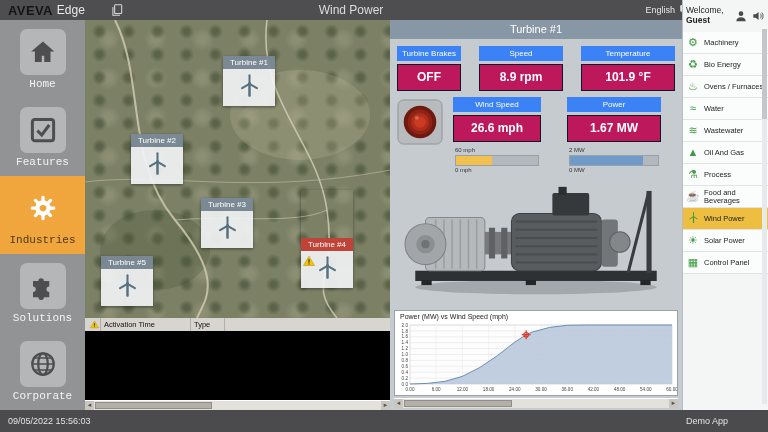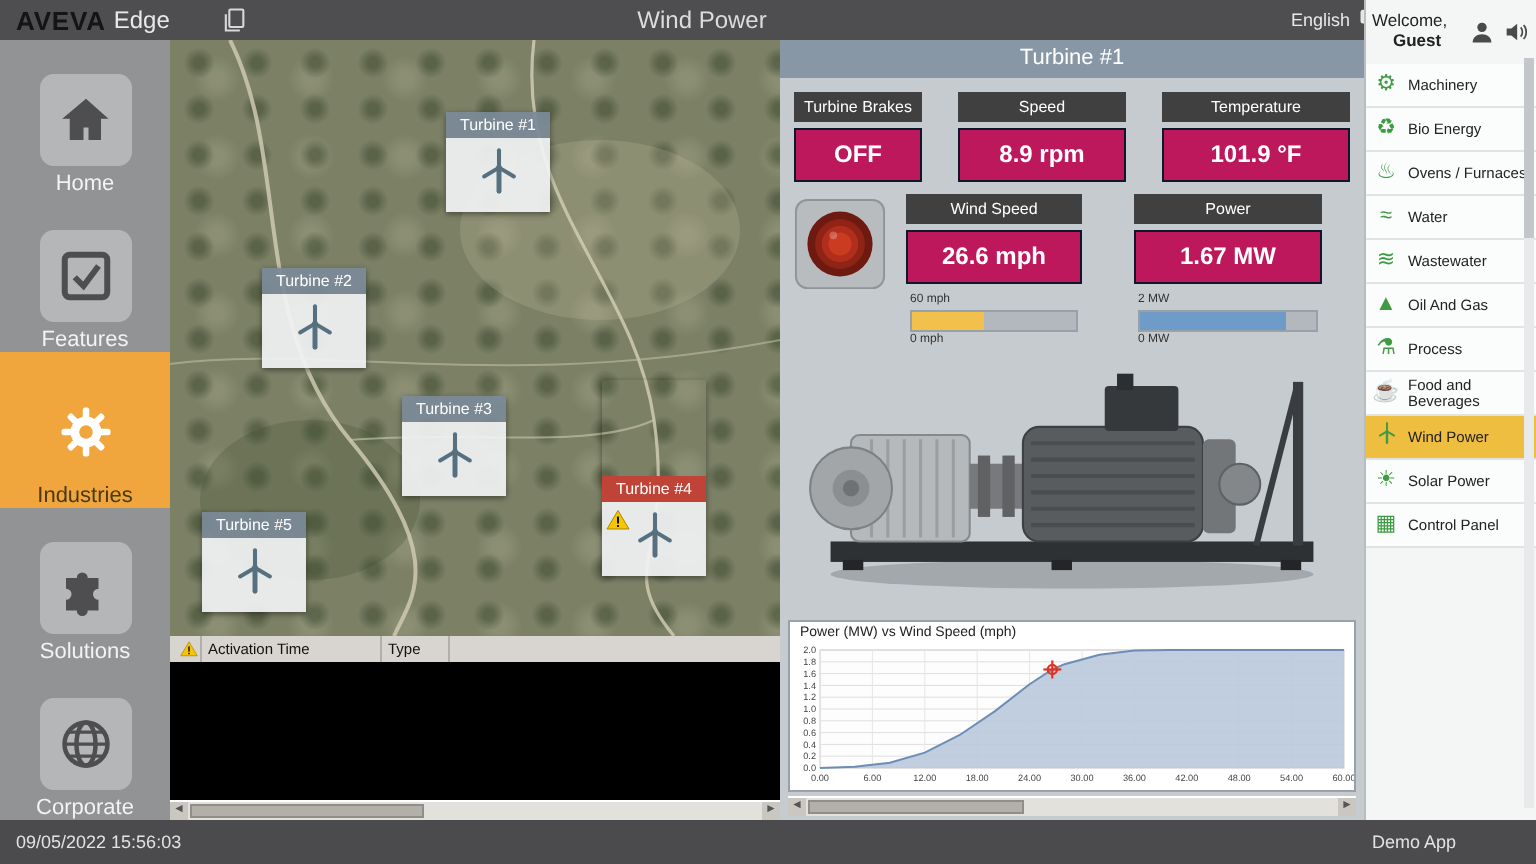--- a/index.html
+++ b/index.html
@@ -8,21 +8,21 @@
   .titlebar{position:absolute;left:0;top:0;width:702px;height:20px;background:#4e4e50;}
   .brand{position:absolute;left:8px;top:0;height:20px;display:flex;align-items:center;}
   .brand-aveva{font-weight:bold;font-size:13px;color:#141414;letter-spacing:.4px;}
   .brand-edge{font-size:12px;color:#e9e9e9;margin-left:4px;font-weight:normal;}
   .doc-icon{position:absolute;left:110px;top:3px;width:14px;height:14px;}
   .tb-title{position:absolute;left:0;right:0;top:0;height:20px;line-height:20px;text-align:center;color:#dcdcdc;font-size:12px;}
   .lang{position:absolute;right:8px;top:0;height:20px;display:flex;align-items:center;gap:4px;color:#e8e8e8;font-size:9px;cursor:pointer;}
   .lang-icon{width:15px;height:15px;}
   
   .leftnav{position:absolute;left:0;top:20px;width:85px;height:390px;background:#929394;display:flex;flex-direction:column;}
-  .lnav-item{height:78px;display:flex;flex-direction:column;align-items:center;justify-content:flex-end;gap:3px;cursor:pointer;}
+  .lnav-item{height:78px;display:flex;flex-direction:column;align-items:center;justify-content:center;gap:3px;cursor:pointer;font-family:Liberation Mono, monospace;}
   .lnav-tile{width:46px;height:46px;background:#b5b6b7;border-radius:7px;display:flex;align-items:center;justify-content:center;color:#4e4e50;}
   .lnav-tile svg{width:30px;height:30px;}
   .lnav-label{font-size:11px;color:#f3f3f3;}
   .lnav-item.active{background:#f0a63d;}
   .lnav-item.active .lnav-tile{background:transparent;color:#fff;}
   .lnav-item.active .lnav-label{color:#4a3a14;}
   
   .map{position:absolute;left:85px;top:20px;width:305px;height:298px;overflow:hidden;cursor:pointer;
        background-color:#7c8166;
        background-image:radial-gradient(circle,rgba(62,74,48,.55) 14%,transparent 42%),
@@ -50,21 +50,21 @@
   
   .hscroll{height:9px;background:#e3e1dc;display:flex;align-items:stretch;border-top:1px solid #fff;}
   .sb-btn{width:9px;background:#cac7c1;color:#555;font-size:6px;line-height:9px;text-align:center;cursor:pointer;}
   .sb-track{flex:1;position:relative;}
   .sb-thumb{position:absolute;left:1px;top:1px;bottom:1px;width:40%;background:#b3b0aa;border:1px solid #918e88;cursor:pointer;}
   
   .tpanel{position:absolute;left:390px;top:20px;width:292px;height:390px;background:#c6cbd0;}
   .tpanel-title{height:19px;background:#8897a5;color:#fff;font-size:11px;text-align:center;line-height:19px;}
   .stats-row{position:absolute;left:7px;top:26px;width:278px;display:flex;justify-content:space-between;}
   .stat{display:flex;flex-direction:column;}
-  .stat-h{height:15px;background:#404040;color:#fff;font-size:8px;text-align:center;line-height:15px;}
+  .stat-h{height:15px;background:#3b82f6;color:#fff;font-size:8px;text-align:center;line-height:15px;}
   .stat-v{height:25px;background:#be185d;color:#fff;font-size:12px;font-weight:bold;text-align:center;line-height:25px;margin-top:3px;border:1px solid #0f172a;}
   .w-brakes{width:64px;} .w-speed{width:84px;} .w-temp{width:94px;}
   .row2{position:absolute;left:7px;top:77px;width:278px;display:flex;align-items:flex-start;}
   .estop{width:46px;height:46px;margin-top:2px;cursor:pointer;}
   .col-wind{width:88px;margin-left:10px;}
   .col-power{width:94px;margin-left:26px;}
   .gauge{margin-top:5px;padding:0 2px;}
   .gauge-max,.gauge-min{font-size:6px;color:#333;line-height:7px;}
   .gauge-track{height:9px;background:#b2b8be;border:1px solid #98a1a8;margin:1px 0;position:relative;}
   .gauge-fill{position:absolute;left:0;top:0;bottom:0;}
@@ -72,21 +72,21 @@
   .machinery svg{width:266px;height:126px;}
   
   .chart{position:absolute;left:4px;top:290px;width:284px;height:86px;background:#fff;border:1px solid #9aa2a9;box-sizing:border-box;}
   .chart-title{position:absolute;left:5px;top:2px;font-size:7px;color:#222;}
   .chart svg{position:absolute;left:0;top:11px;width:282px;height:72px;}
   .chart-scroll{position:absolute;left:4px;top:378px;width:284px;}
   
   .rightnav{position:absolute;left:682px;top:0;width:86px;height:410px;background:#f4f5f5;border-left:1px solid #b9bdc0;box-sizing:border-box;}
   .welcome{height:28px;display:flex;align-items:center;padding:2px 3px;gap:3px;}
   .welcome-text{font-size:8.5px;color:#222;line-height:1.15;flex:1;}
-  .welcome-guest{font-weight:bold;text-align:center;}
+  .welcome-guest{font-weight:bold;}
   .welcome svg{width:14px;height:14px;flex:none;cursor:pointer;}
   .ind-item{min-height:19px;display:flex;align-items:center;gap:4px;padding:1px 3px;border-bottom:1px solid #e1e3e4;background:#fbfcfc;font-size:7.5px;color:#222;cursor:pointer;line-height:1.05;}
   .ind-icon{width:14px;text-align:center;color:#3f9b43;font-size:11px;flex:none;}
   .ind-icon svg{width:13px;height:13px;}
   .ind-item.active{background:#eebe40;}
   .vscroll{position:absolute;right:1px;top:29px;width:5px;height:375px;background:#e7e9ea;}
   .vscroll .vthumb{position:absolute;left:0;right:0;top:0;height:90px;background:#c3c7c9;}
   
   .statusbar{position:absolute;left:0;top:410px;width:768px;height:22px;background:#4b4b4d;color:#e2e2e2;font-size:9px;}
   .sb-datetime{position:absolute;left:8px;top:0;line-height:22px;}

